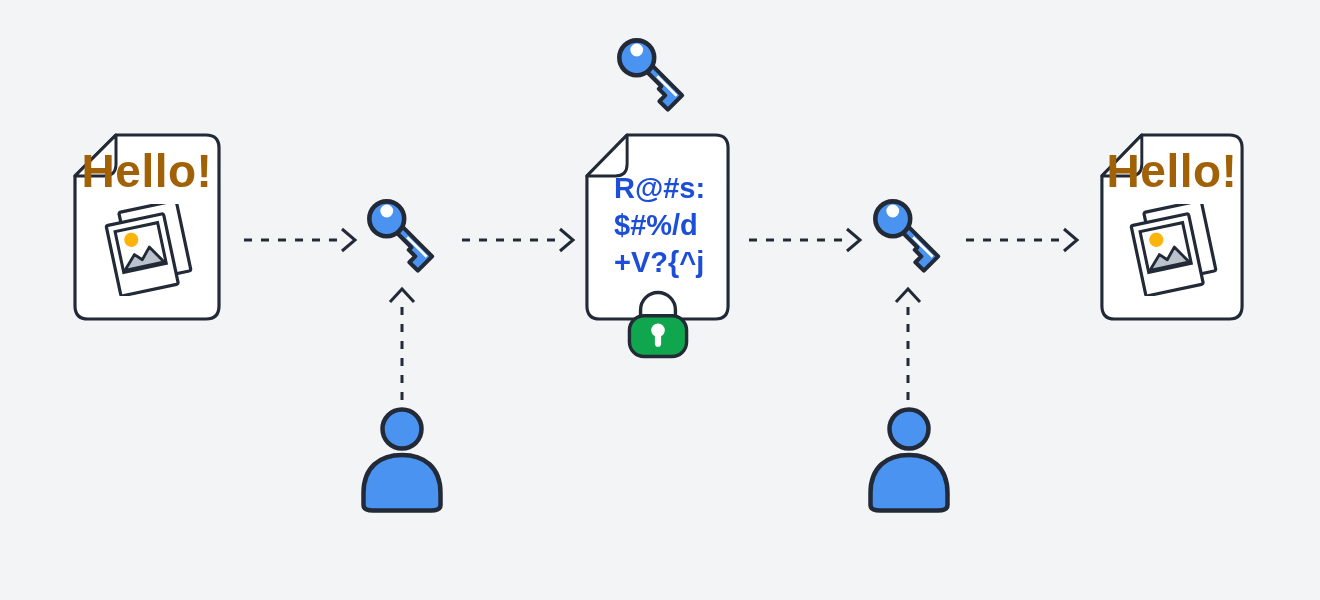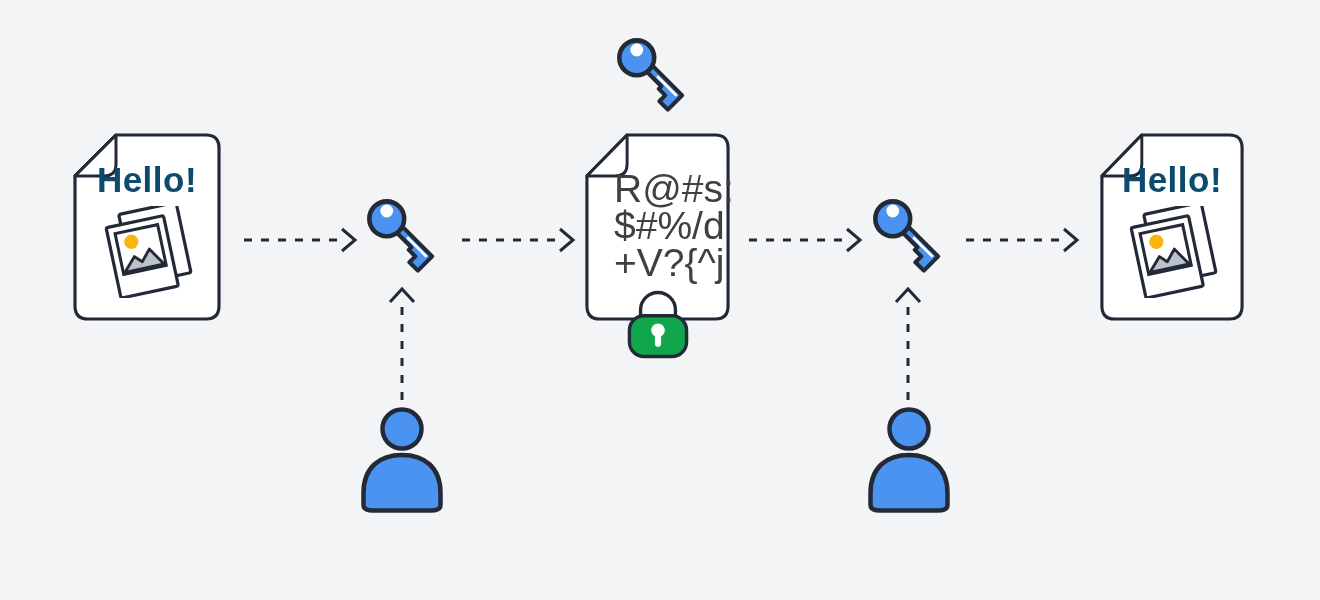--- a/index.html
+++ b/index.html
@@ -7,25 +7,25 @@
     position:relative; width:1320px; height:600px;
     background:#F2F4F6; overflow:hidden;
     font-family:"Liberation Sans", sans-serif;
   }
   .abs { position:absolute; }
   .doc { position:absolute; }
   .doc svg.page { position:absolute; left:0; top:0; }
   .doc .content { position:absolute; left:0; top:0; right:0; bottom:0;
     display:flex; flex-direction:column; align-items:center; }
   .hello {
-    font-weight:bold; font-size:35px; color:#0c4a6e;
-    margin-top:28px; letter-spacing:0.5px;
+    font-weight:bold; font-size:46px; color:#a16207;
+    margin-top:12px; letter-spacing:0.5px;
   }
   .cipher {
-    font-weight:normal; font-size:39px; line-height:37px; color:#404040;
+    font-weight:bold; font-size:29px; line-height:37px; color:#1d4ed8;
     margin:38px 0 0 30px; align-self:flex-start;
   }
   .cipher div { white-space:pre; }
   .photos { margin-top:6px; }
 </style>
 </head>
 <body>
 
 <div class="canvas">
 

